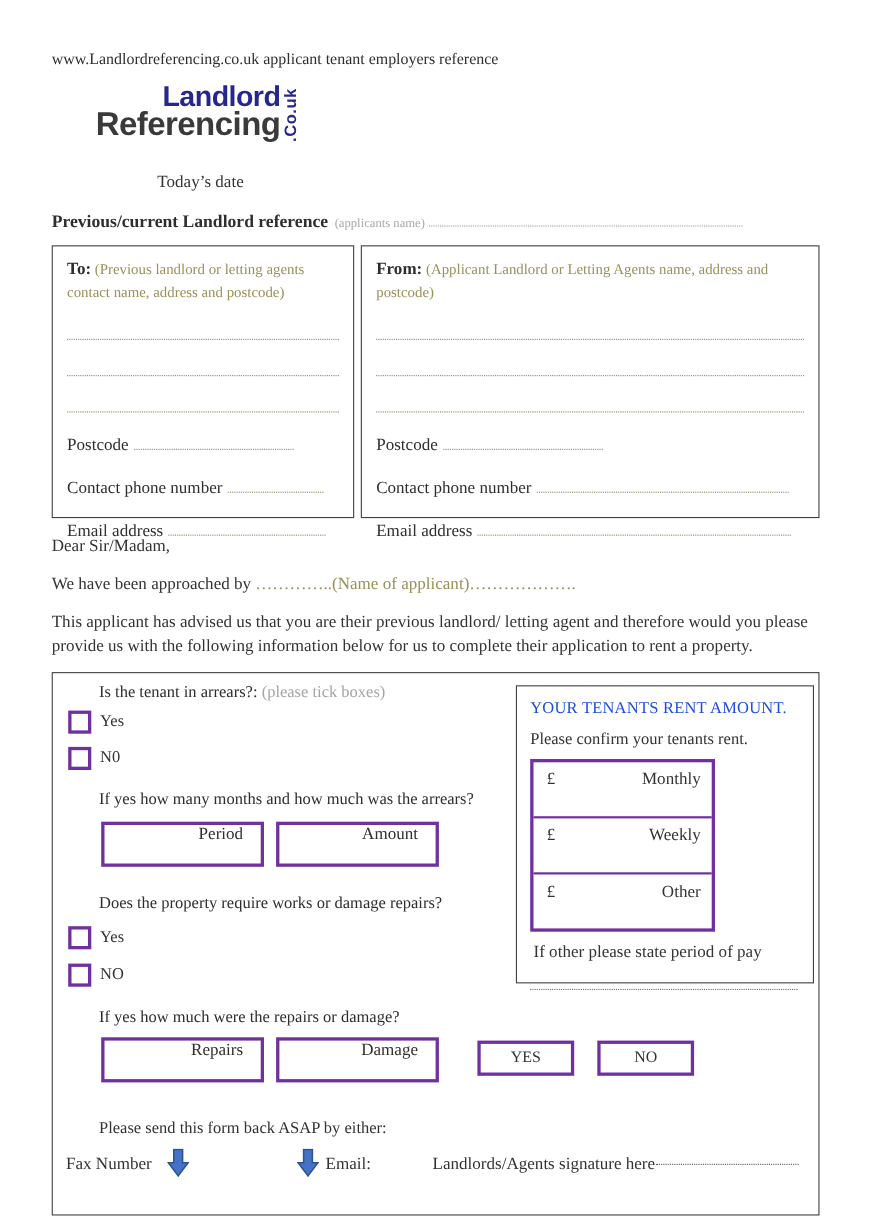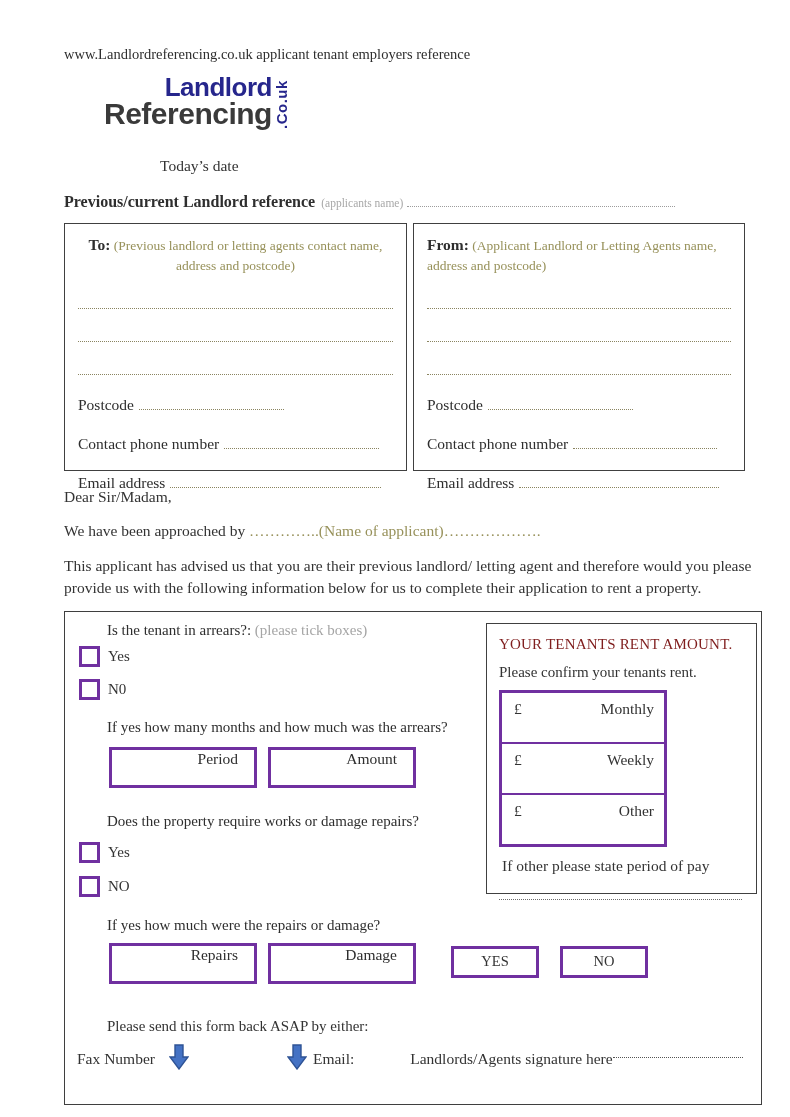--- a/index.html
+++ b/index.html
@@ -4,21 +4,21 @@
 <style>
   * { margin:0; padding:0; box-sizing:border-box; }
   html,body { background:#ffffff; }
   body {
     width:790px; height:1117px;
     font-family:"Liberation Serif","DejaVu Serif",serif;
     color:#333333;
     position:relative;
     overflow:hidden;
   }
-  .page { padding:46px 45px 0 47px;margin-left:17px; }
+  .page { padding:46px 45px 0 47px; }
 
   
   .hdr { font-size:14.5px; color:#2e2e2e; }
 
   
   .logo { display:flex; align-items:flex-start; margin:12px 0 0 40px; width:190px; }
   .logo-words { display:flex; flex-direction:column; align-items:flex-end; font-family:"Liberation Sans","DejaVu Sans",sans-serif; font-weight:bold; line-height:0.95; }
   .logo-l1 { font-size:26px; color:#26268C; letter-spacing:-0.5px; }
   .logo-l2 { font-size:30px; color:#3a3a3a; letter-spacing:-0.5px; }
   .logo-suffix {
@@ -31,21 +31,21 @@
   .todays-date { margin:22px 0 0 96px; font-size:15.5px; }
 
   .ref-line { display:flex; align-items:baseline; margin-top:18px; font-size:16px; }
   .ref-title { font-weight:bold; color:#2e2e2e; white-space:nowrap; }
   .ref-hint { font-size:11.5px; color:#a8a8a8; margin-left:6px; white-space:nowrap; }
   .ref-leader { flex:1; border-bottom:1.5px dotted #9c9c9c; margin:0 70px 3px 4px; height:1px; }
 
   
   .boxes { display:flex; gap:6px; margin-top:12px; }
   .contact-box { border:1.5px solid #404040; background:#fff; padding:10px 13px 14px 13px; height:248px; }
-  .contact-box.left { width:343px;text-align:center; }
+  .contact-box.left { width:275px; }
   .contact-box.right { flex:1; }
   .cb-label { font-weight:bold; font-size:15.5px; color:#2e2e2e; }
   .cb-hint { font-size:13.5px; color:#97915A; line-height:1.45; }
   .dotline { border-bottom:1.6px dotted #8a8460; height:1px; margin-top:32px; }
   .field-row { display:flex; align-items:baseline; margin-top:21px; font-size:15.5px; }
   .field-row .lbl { white-space:nowrap; color:#2e2e2e; }
   .leader { border-bottom:1.6px dotted #8a8460; height:1px; margin-left:5px; margin-bottom:2px; }
   .leader.w-postcode { width:145px; }
   .leader.w-phone { flex:1; margin-right:14px; }
   .leader.w-email { flex:1; margin-right:12px; }
@@ -65,21 +65,21 @@
   .cbx-row { display:flex; align-items:center; }
   .cbx { width:21px; height:21px; border:3px solid #7030A0; background:#fff; margin-right:8px; flex:0 0 auto; }
   .cbx-label { font-size:15px; }
 
   .field-box { border:3px solid #7030A0; background:#fff; display:flex; align-items:flex-start; justify-content:flex-end; padding-right:16px; font-size:15.5px; color:#2e2e2e; }
   .fb-lg { width:148px; height:41px; }
   .yn-box { border:3px solid #7030A0; background:#fff; display:flex; align-items:center; justify-content:center; font-size:14.5px; width:88px; height:32px; }
 
   
   .rent-panel { position:absolute; top:11px; right:4px; width:271px; height:271px; border:1.5px solid #404040; background:#fff; padding:12px 12px 0 12px; }
-  .rent-title { font-size:15px; color:#7f1d1d; letter-spacing:0.2px; }
+  .rent-title { font-size:15px; color:#1d4ed8; letter-spacing:0.2px; }
   .rent-sub { font-size:15px; margin-top:11px; }
   .rent-table { border:3px solid #7030A0; margin-top:9px; width:168px; }
   .rent-row { display:flex; justify-content:space-between; padding:7px 10px 24px 12px; font-size:15.5px; }
   .rent-row + .rent-row { border-top:2px solid #7030A0; }
   .rent-other { font-size:15.5px; margin-top:10px; margin-left:3px; }
   .rent-dots { border-bottom:1.6px dotted #6a6a6a; height:1px; margin-top:24px; width:243px; }
 
   
   .send-back { font-size:15px; }
   .fax-row { display:flex; align-items:center; font-size:15.5px; }

